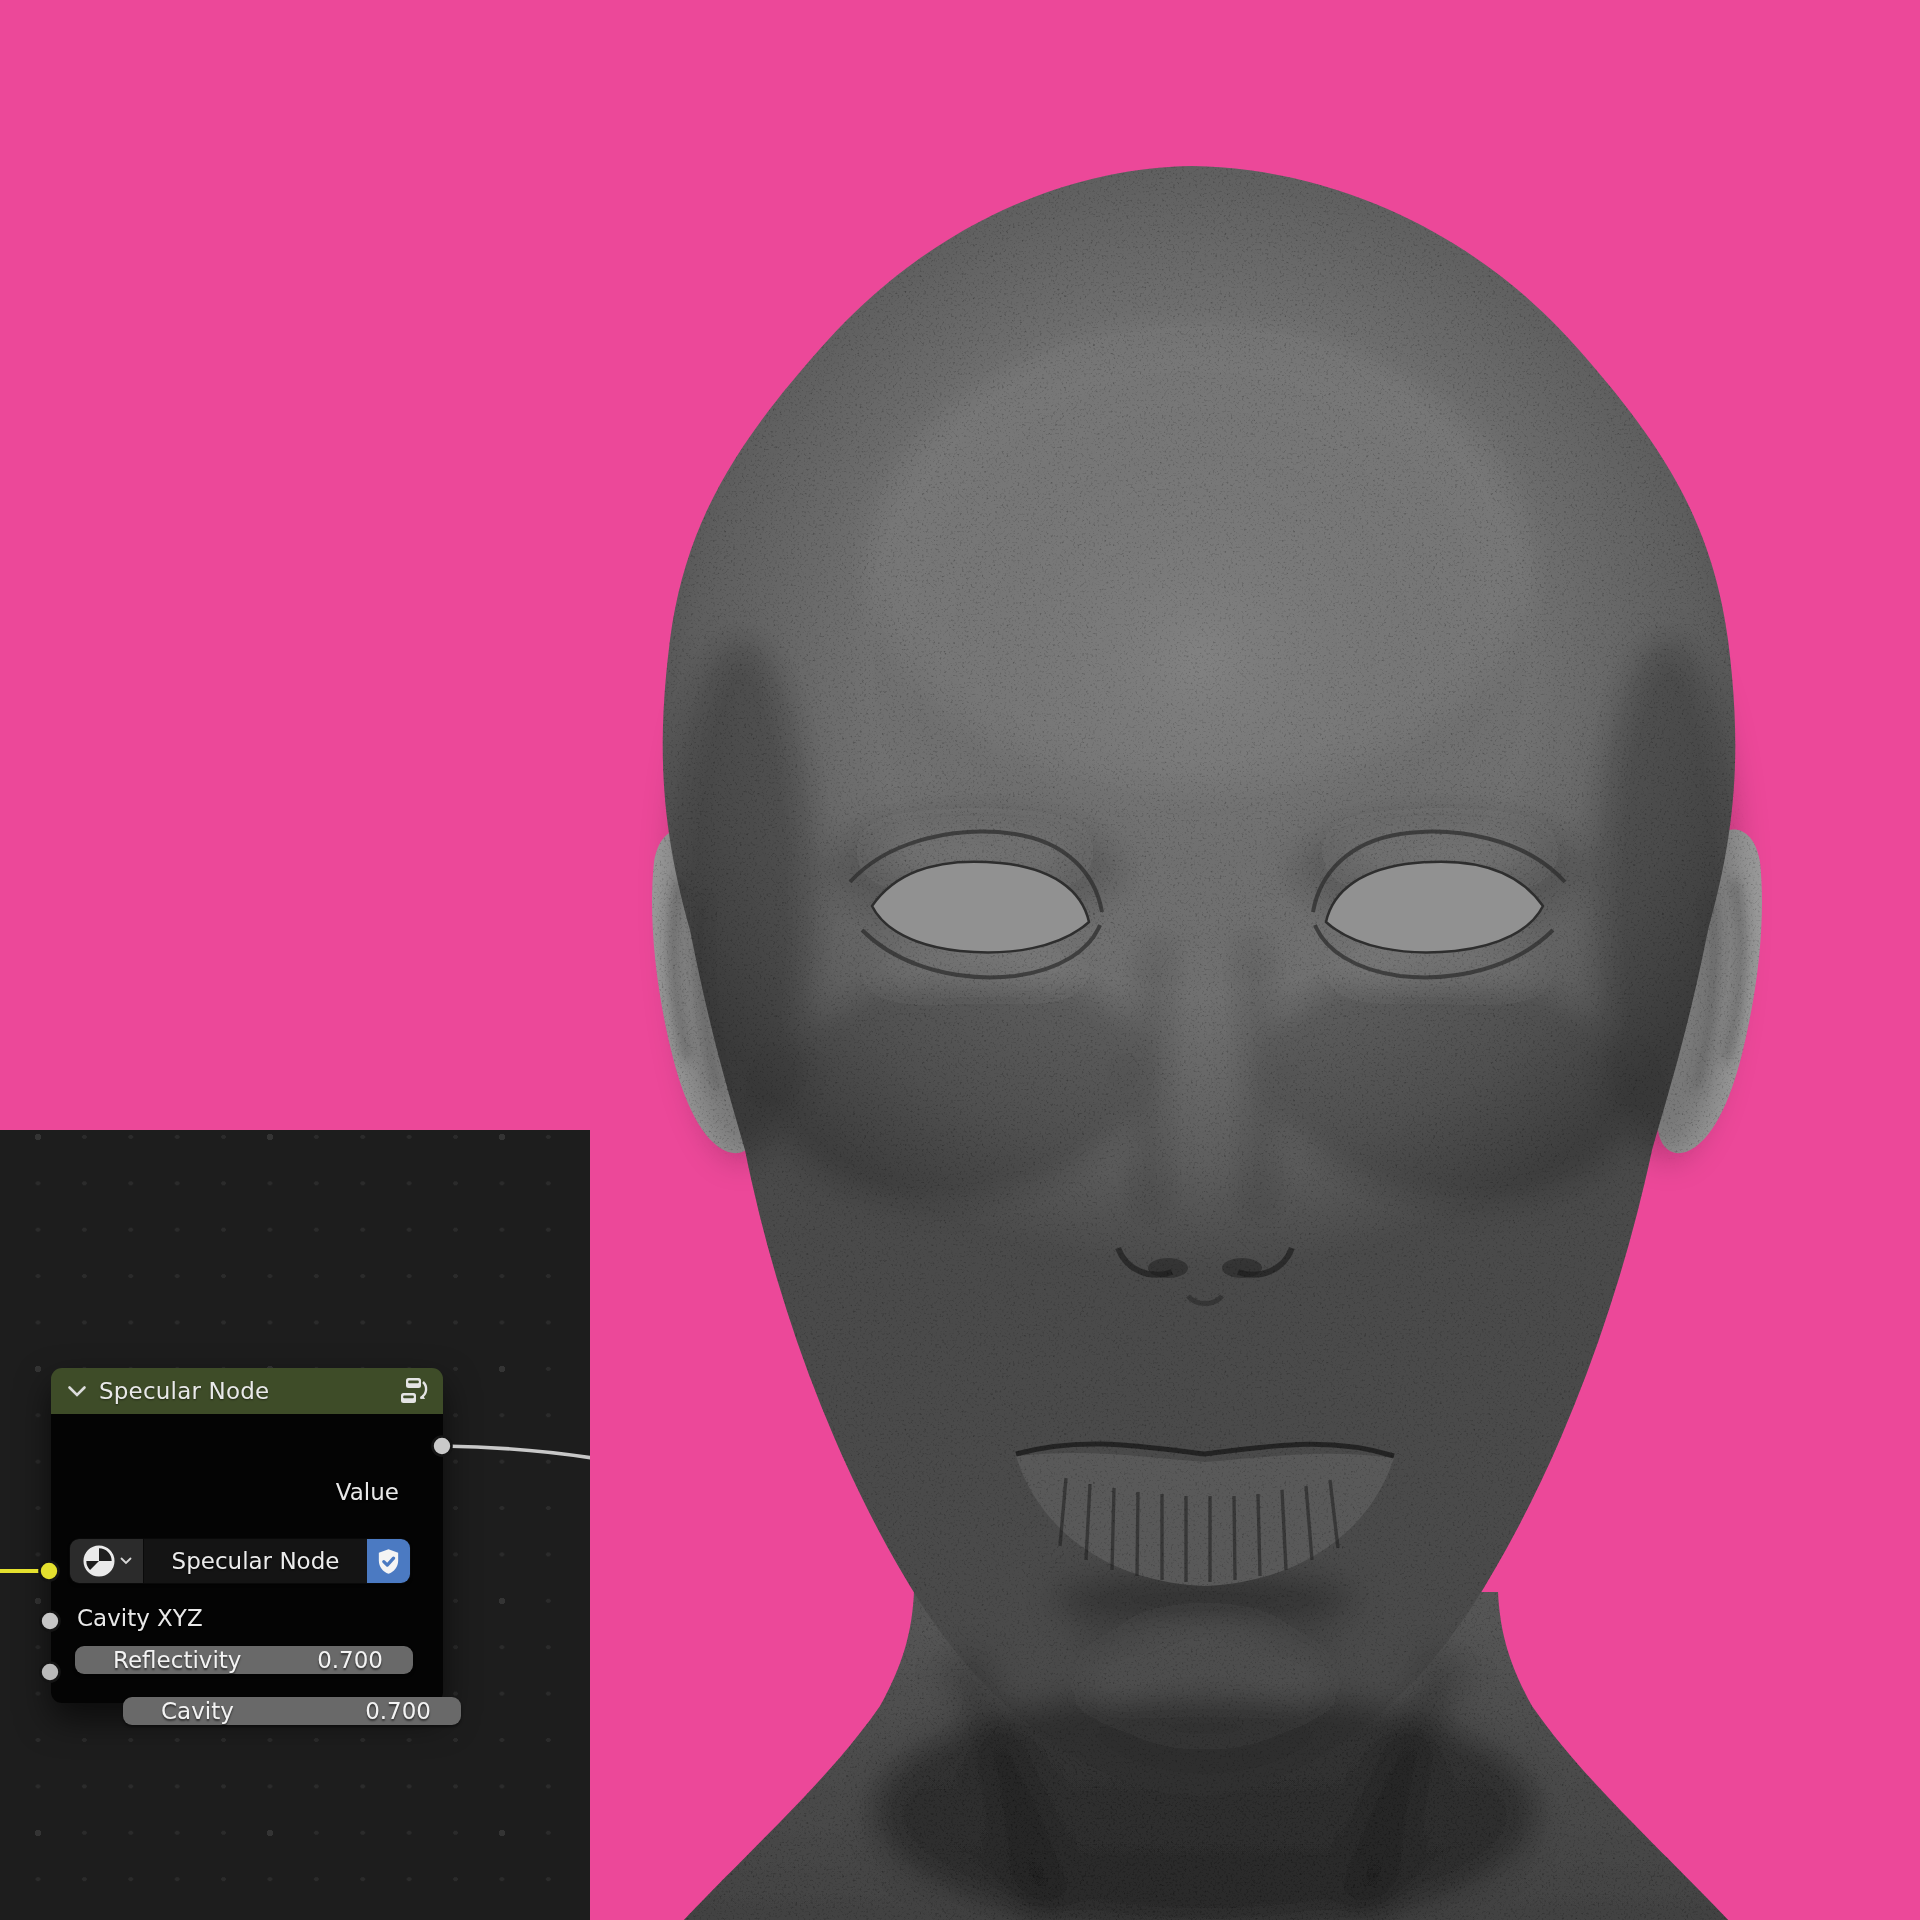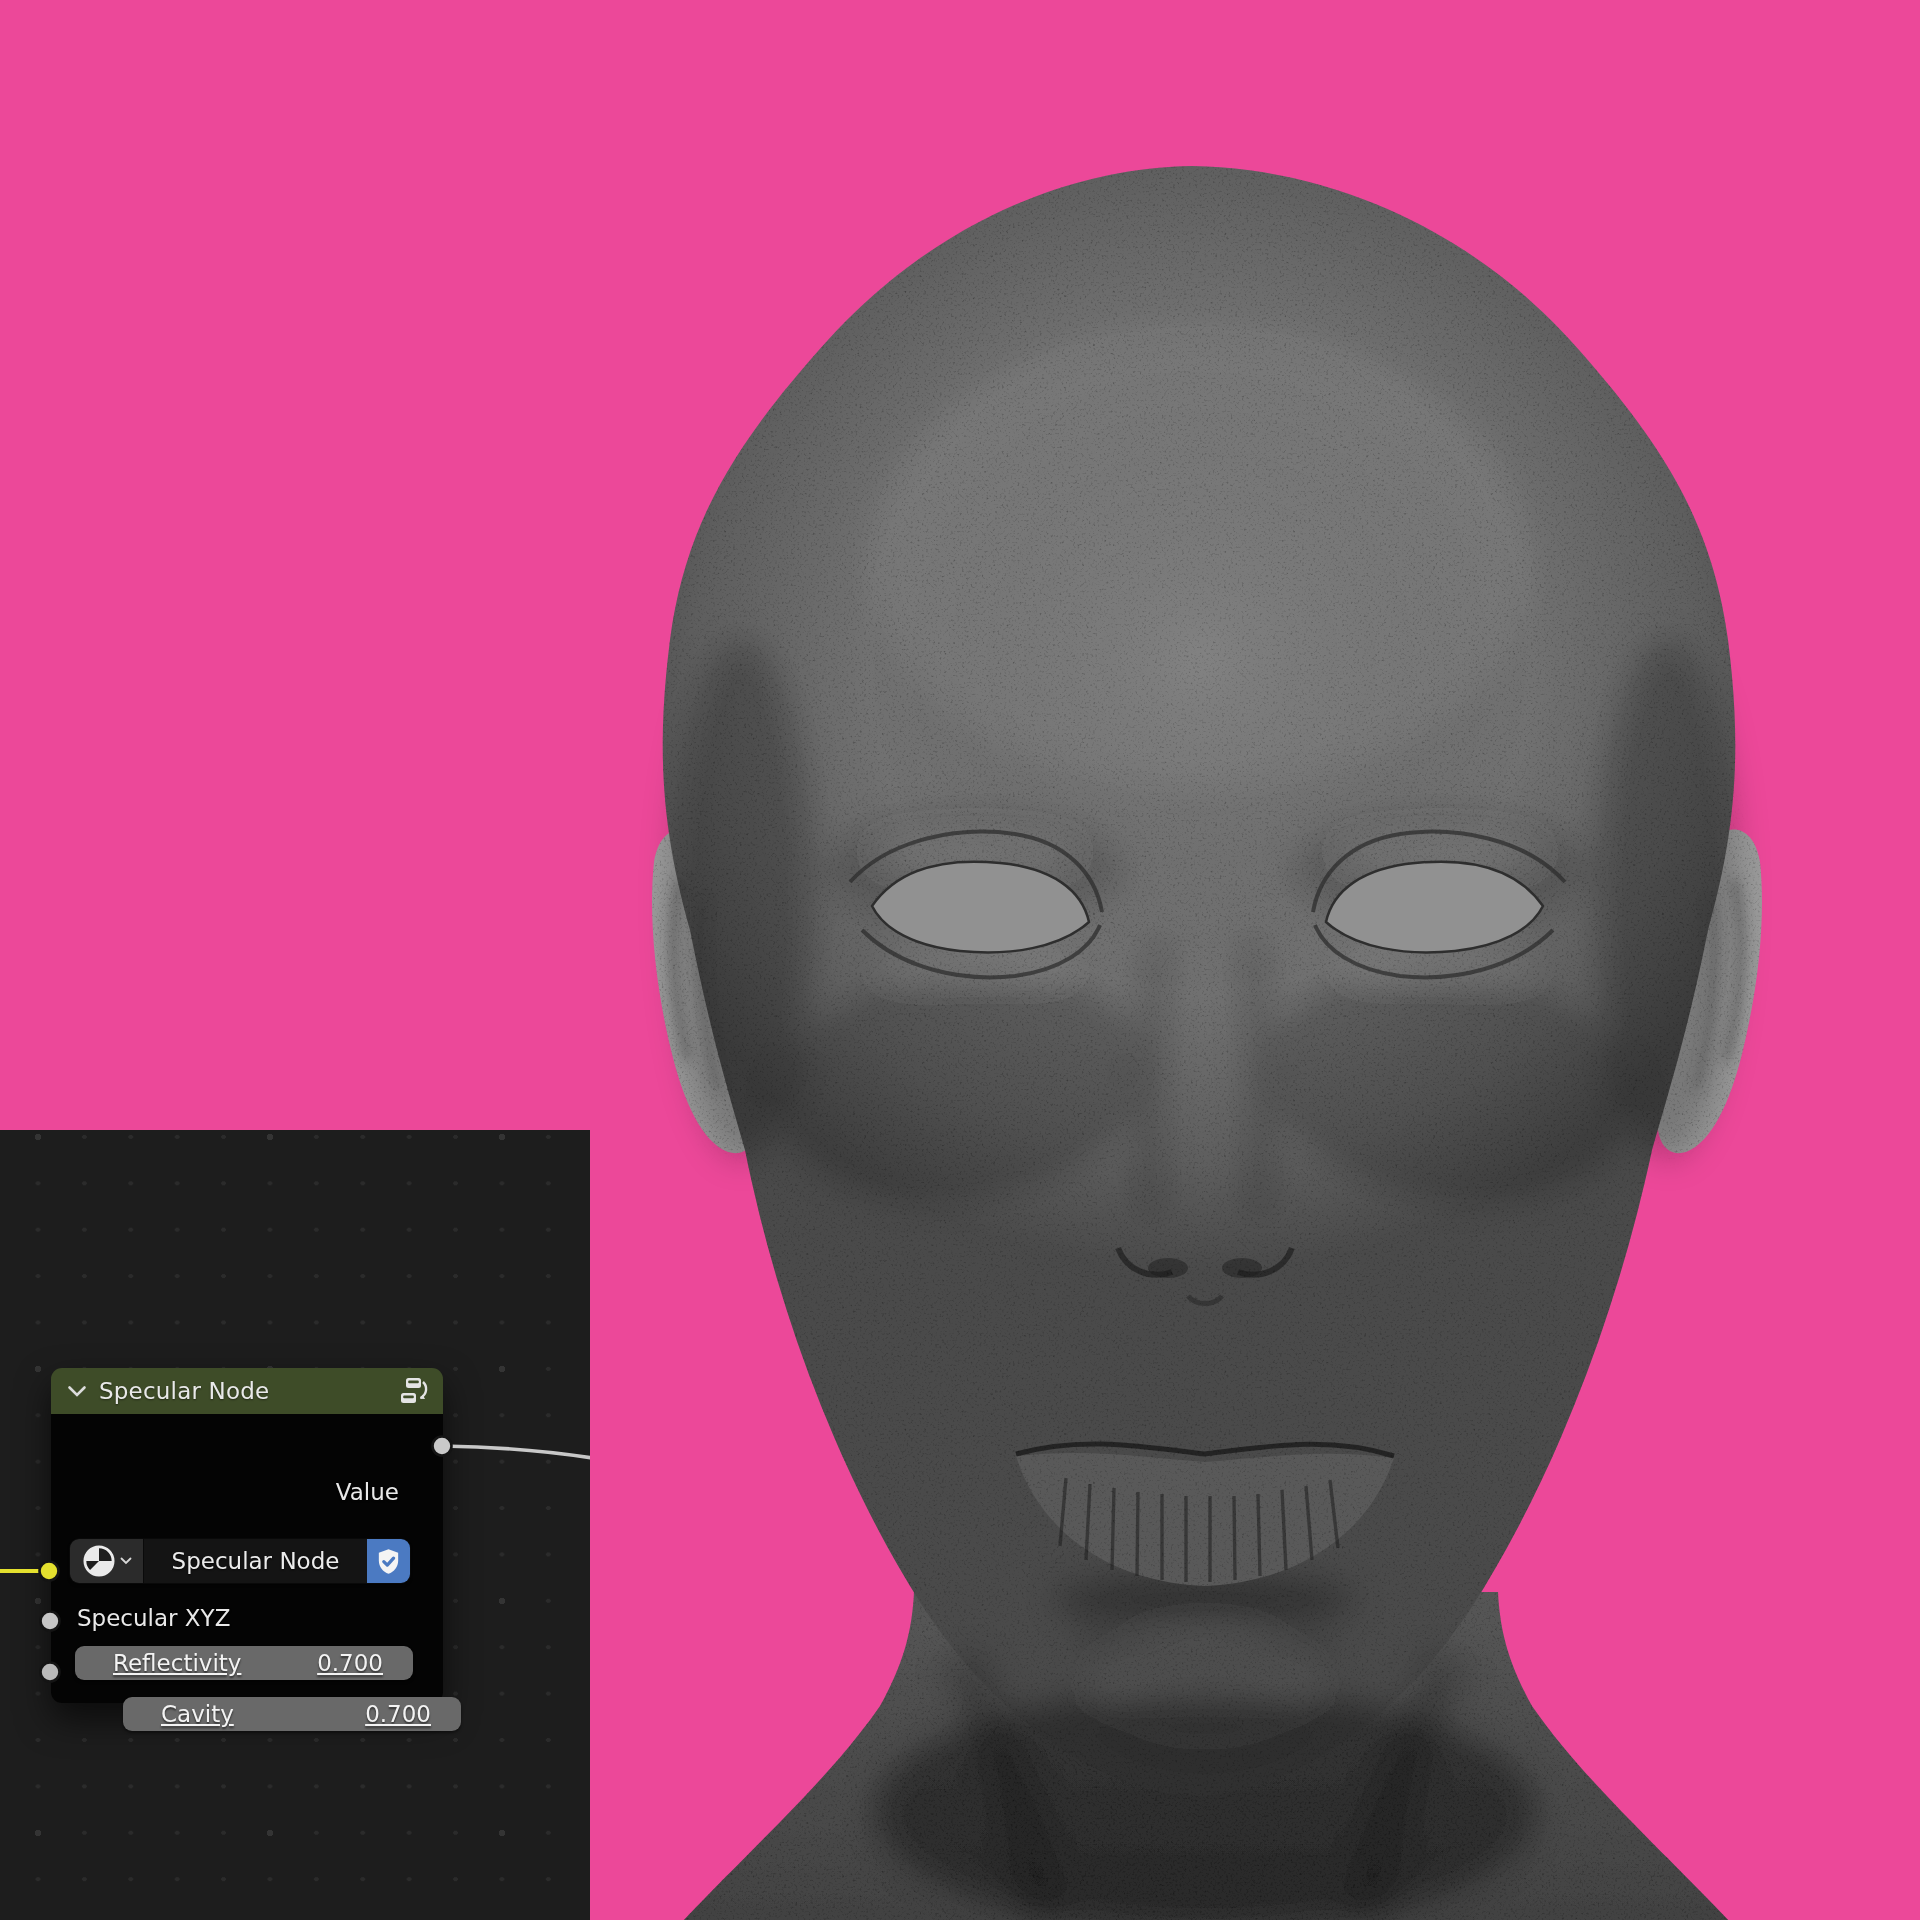--- a/index.html
+++ b/index.html
@@ -31,24 +31,24 @@
         text-align:right;font-size:23px;color:var(--text-light);text-shadow:0 1px 2px rgba(0,0,0,.6);}
   .row-dropdown{position:absolute;left:19px;top:125px;width:340px;height:44px;display:flex;
         border-radius:9px;overflow:hidden;box-shadow:0 0 0 1px #090909, 0 2px 3px rgba(0,0,0,.5);}
   .dd-btn{width:73px;background:var(--dropdown-bg);display:flex;align-items:center;justify-content:center;
         gap:3px;border-right:1px solid #0a0a0a;}
   .dd-field{flex:1;background:var(--field-bg);display:flex;align-items:center;justify-content:center;
         font-size:23px;color:#ececec;text-shadow:0 1px 2px rgba(0,0,0,.7);white-space:nowrap;}
   .dd-shield{width:43px;background:var(--accent-blue);display:flex;align-items:center;justify-content:center;}
   .row-utility{position:absolute;left:26px;top:189px;height:30px;line-height:30px;
         font-size:23px;color:var(--text-light);text-shadow:0 1px 2px rgba(0,0,0,.6);}
-  .slider{position:absolute;left:24px;width:338px;height:34px;background:var(--slider-bg);
+  .slider{position:absolute;left:24px;width:338px;height:28px;background:var(--slider-bg);
         border-radius:9px;display:flex;align-items:center;justify-content:space-between;
         padding:0 30px 0 38px;box-sizing:border-box;font-size:23px;color:#f3f3f3;
-        text-shadow:0 2px 2px rgba(0,0,0,.55);box-shadow:0 2px 3px rgba(0,0,0,.45);text-decoration:underline;}
+        text-shadow:0 2px 2px rgba(0,0,0,.55);box-shadow:0 2px 3px rgba(0,0,0,.45);}
   .slider.s1{top:232px;}
   .slider.s2{top:283px;margin-left:48px;}
 </style>
 </head>
 <body>
 
 <div id="stage">
 
   <svg id="viewport" viewBox="0 0 1920 1920">
     <defs>
@@ -215,21 +215,21 @@
           </div>
           <div class="dd-field">Specular Node</div>
           <div class="dd-shield">
             <svg width="29" height="29" viewBox="0 0 24 24">
               <path d="M12,1.8 L20,4.8 V11 C20,16.6 16.6,20.6 12,22.2 C7.4,20.6 4,16.6 4,11 V4.8 Z" fill="#f4f4f4"></path>
               <path d="M8.1,12.1 L11,15 L16.2,9.2" stroke="#4b7ac2" stroke-width="2.7" fill="none" stroke-linecap="round" stroke-linejoin="round"></path>
             </svg>
           </div>
         </div>
 
-        <div class="row-utility">Specular XYZ</div>
+        <div class="row-utility">Cavity XYZ</div>
 
         <div class="slider s1">
           <span>Reflectivity</span>
           <span>0.700</span>
         </div>
         <div class="slider s2">
           <span>Cavity</span>
           <span>0.700</span>
         </div>
       </div>

